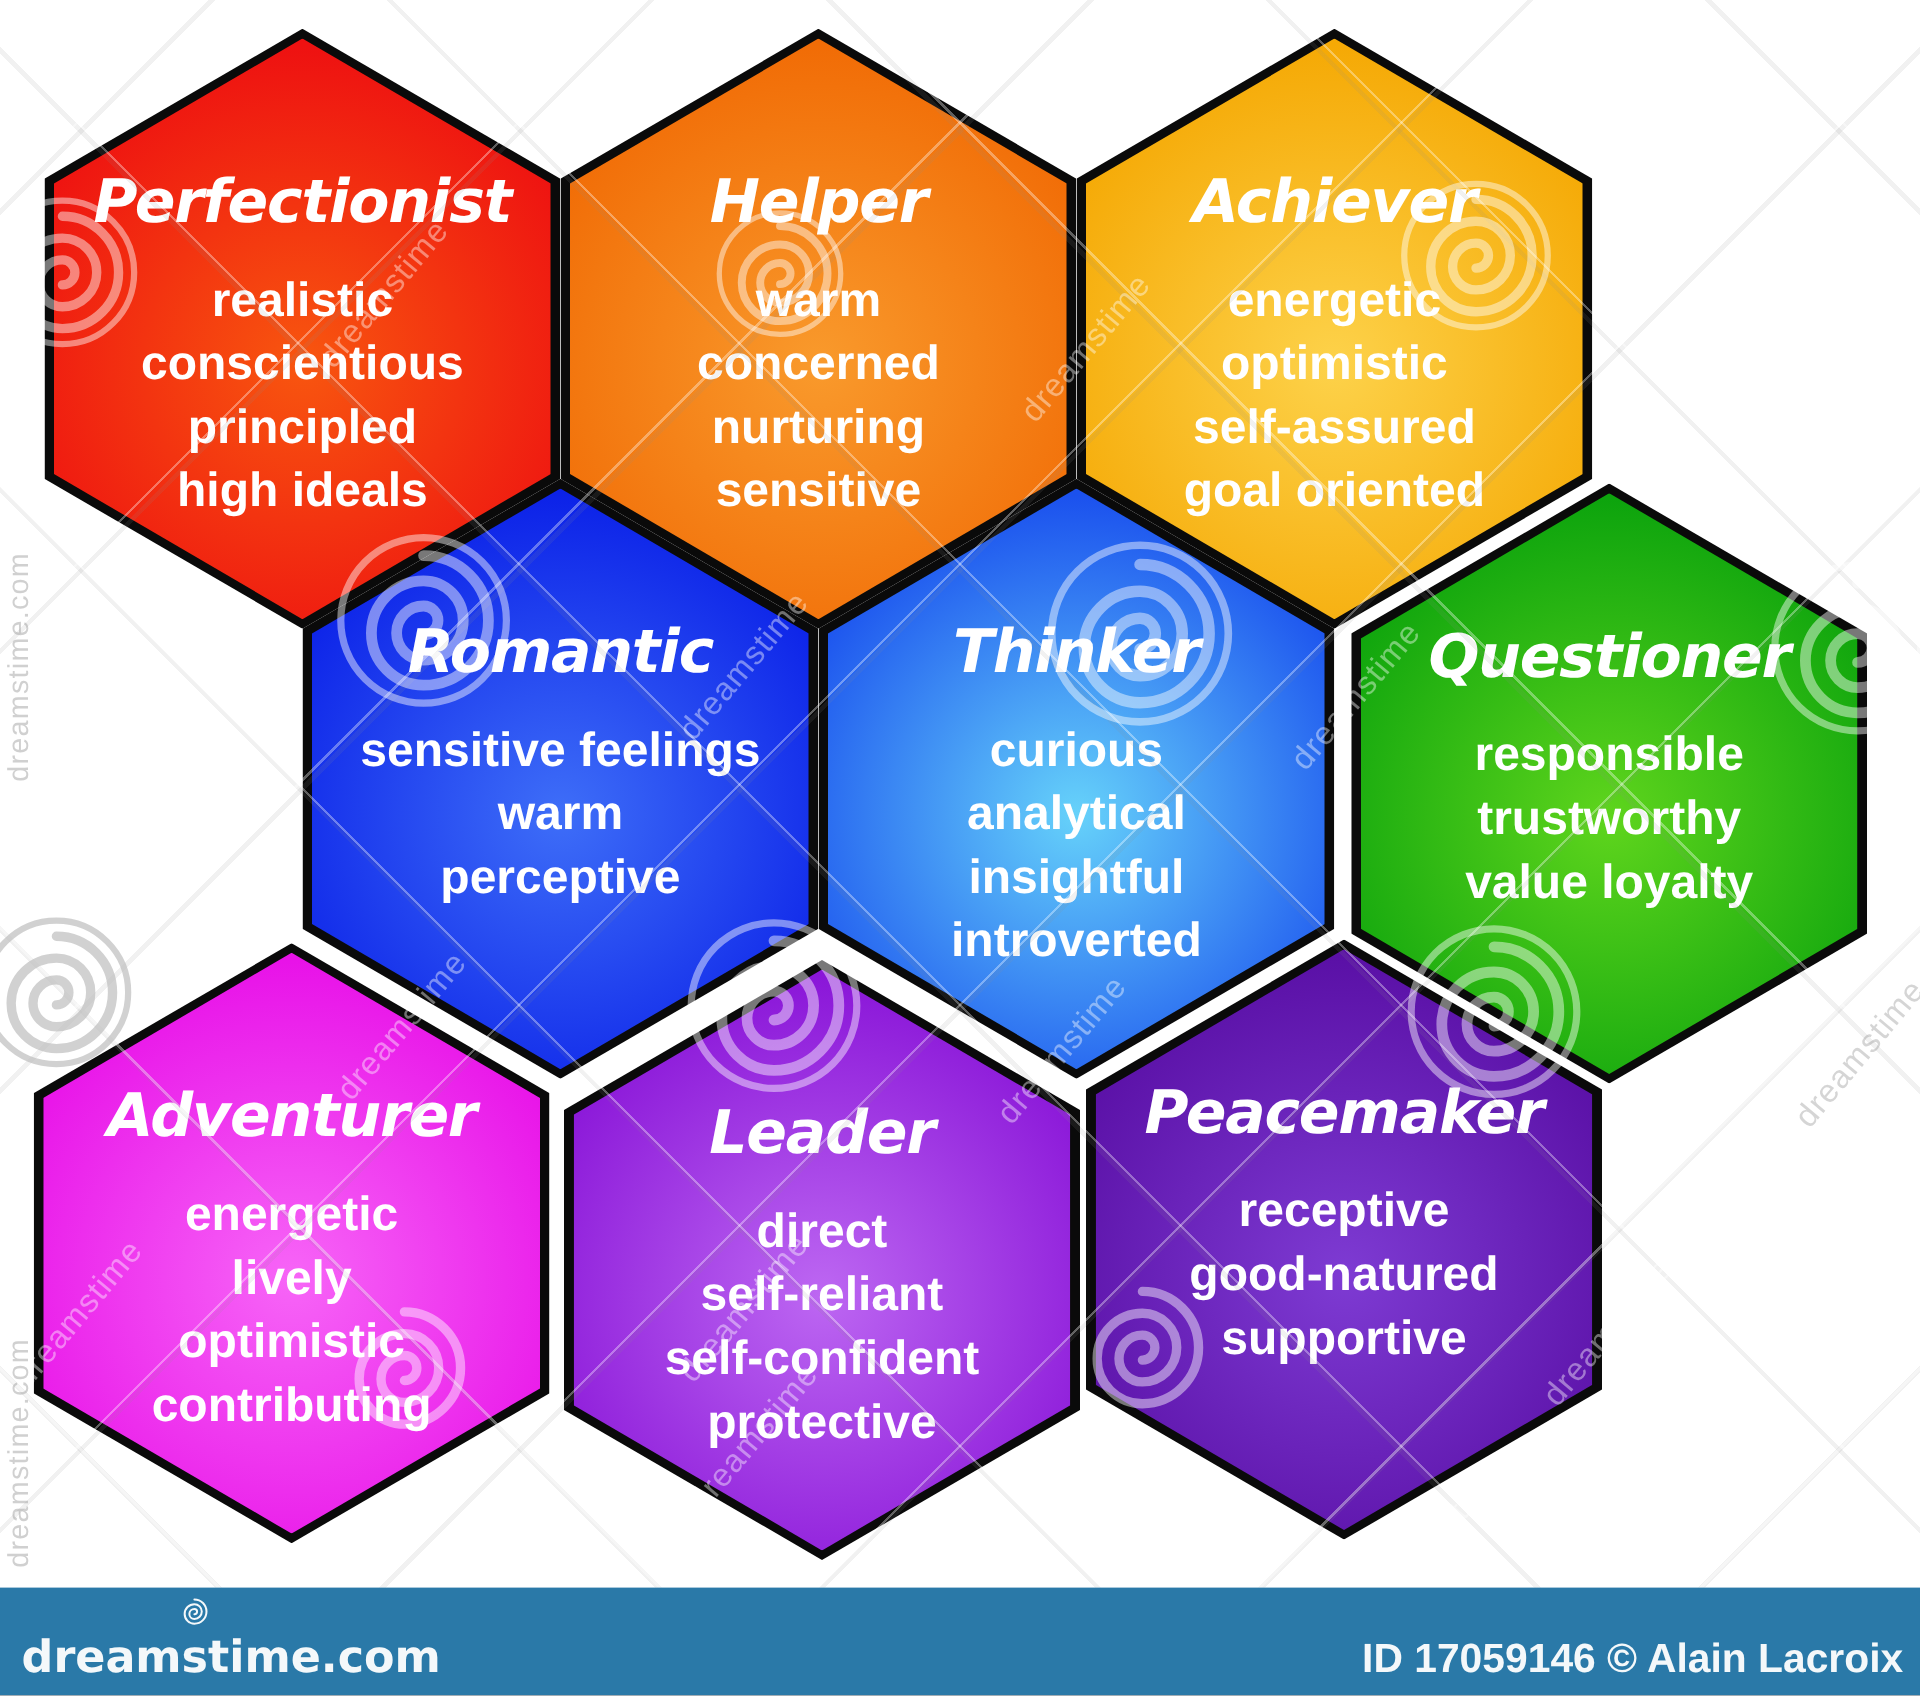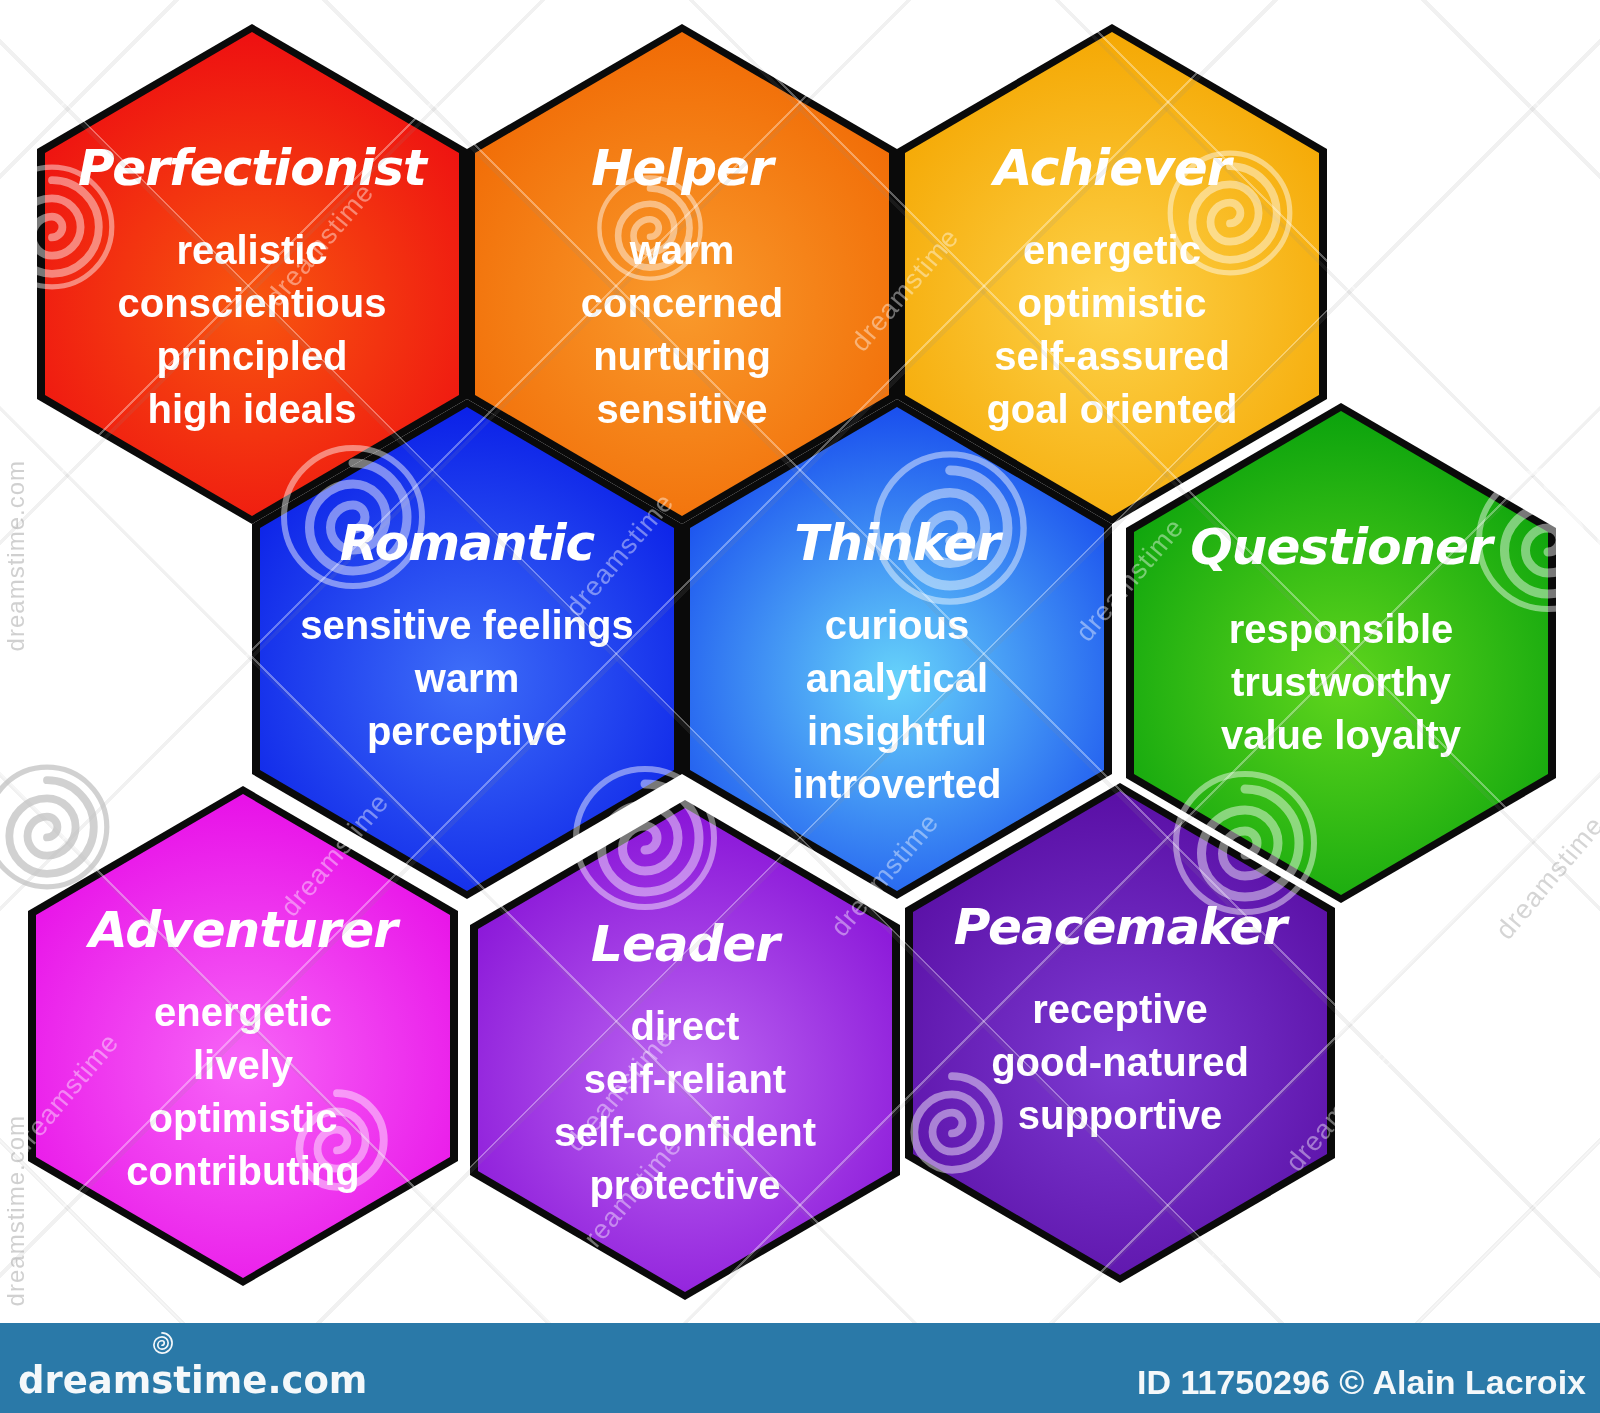--- a/index.html
+++ b/index.html
@@ -316,16 +316,16 @@
   <span class="wm-text wm-text--gray" style="left:1550px;top:878px">dreamstime</span>
 
   <span class="wm-side" style="left:2px;top:1115px">dreamstime.com</span>
   <span class="wm-side" style="left:2px;top:460px">dreamstime.com</span>
 
   <div class="footer">
     <span class="footer-logo">dreamstime.com</span>
     <svg class="footer-logo-spiral" width="28" height="28" viewBox="0 0 100 100">
         <use href="#wm-spiral-path"></use>
       </svg>
-    <span class="footer-credit">ID 11750296 © Alain Lacroix</span>
+    <span class="footer-credit">ID 17059146 © Alain Lacroix</span>
   </div>
 
 </div>
 
 </body></html>

